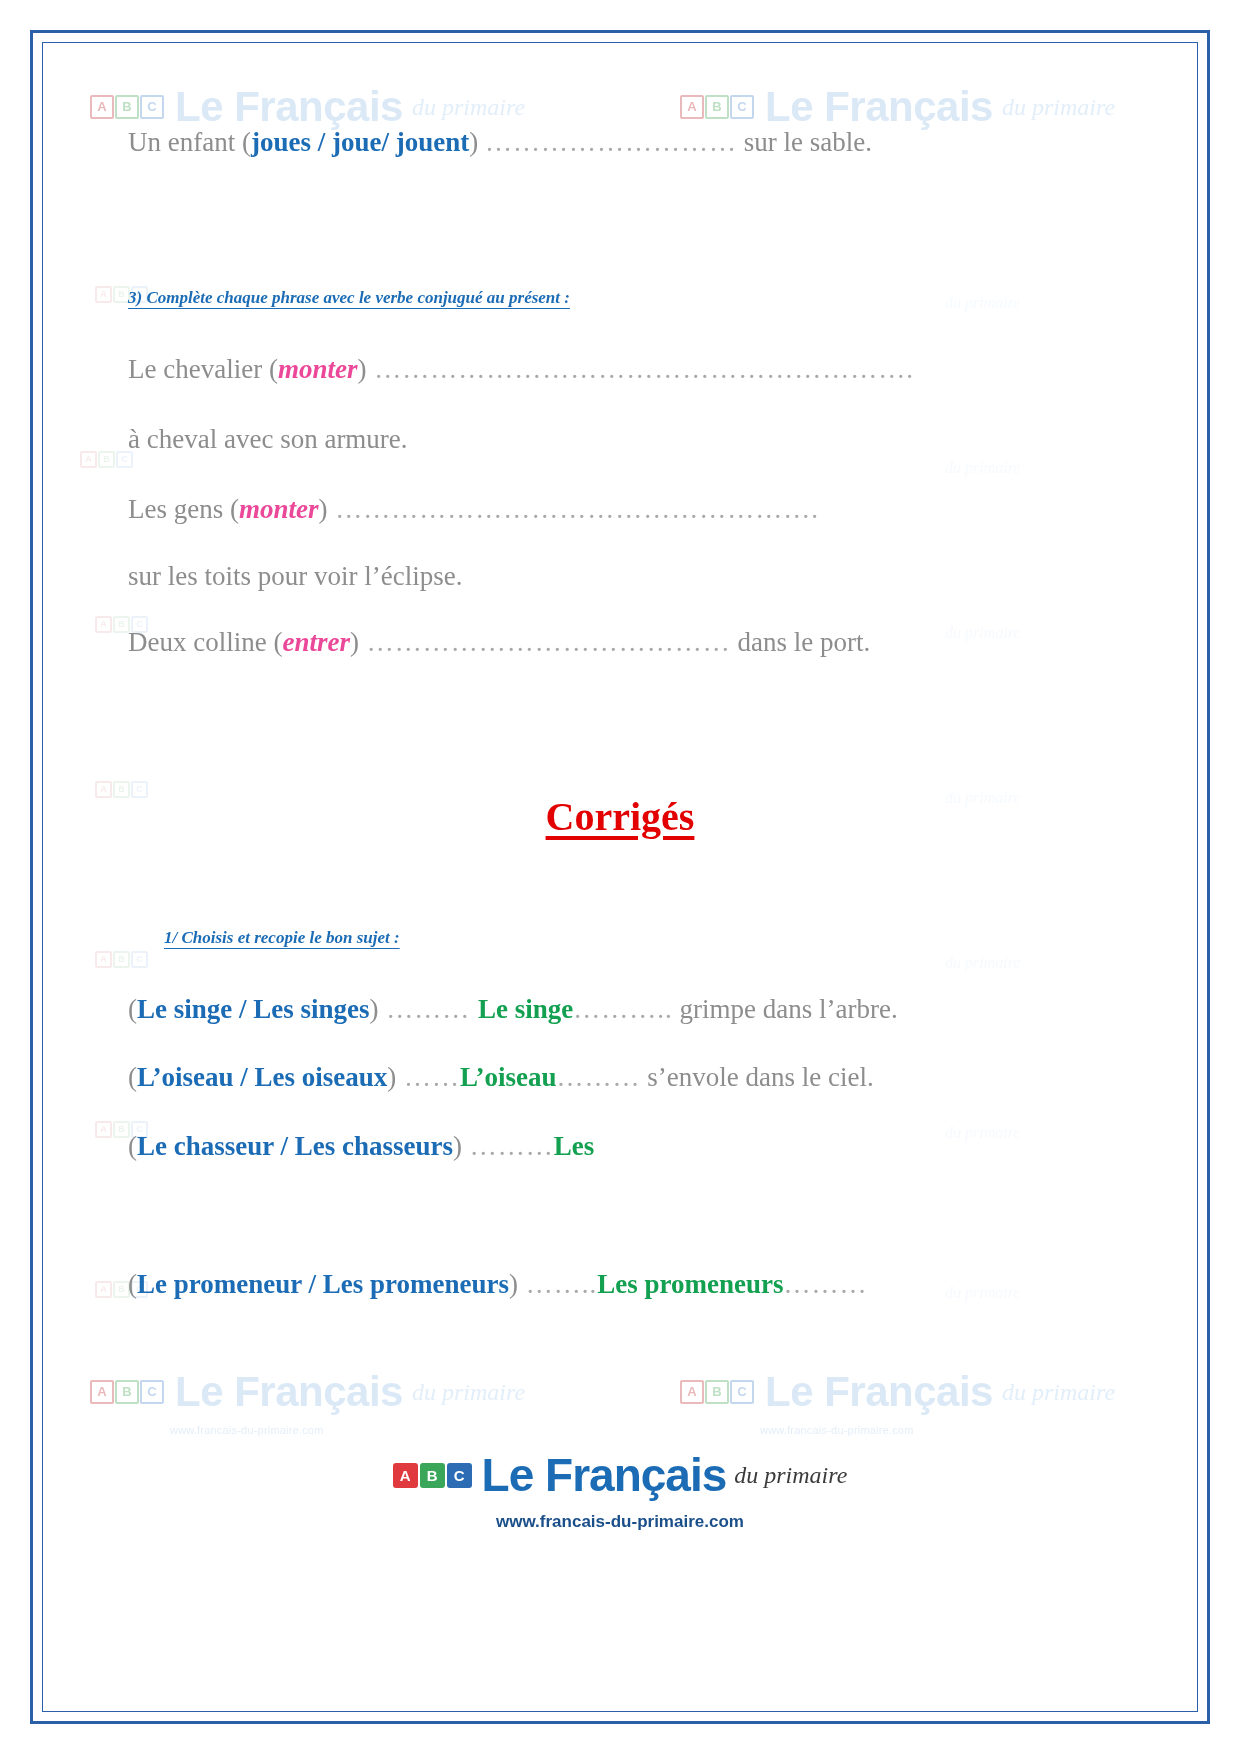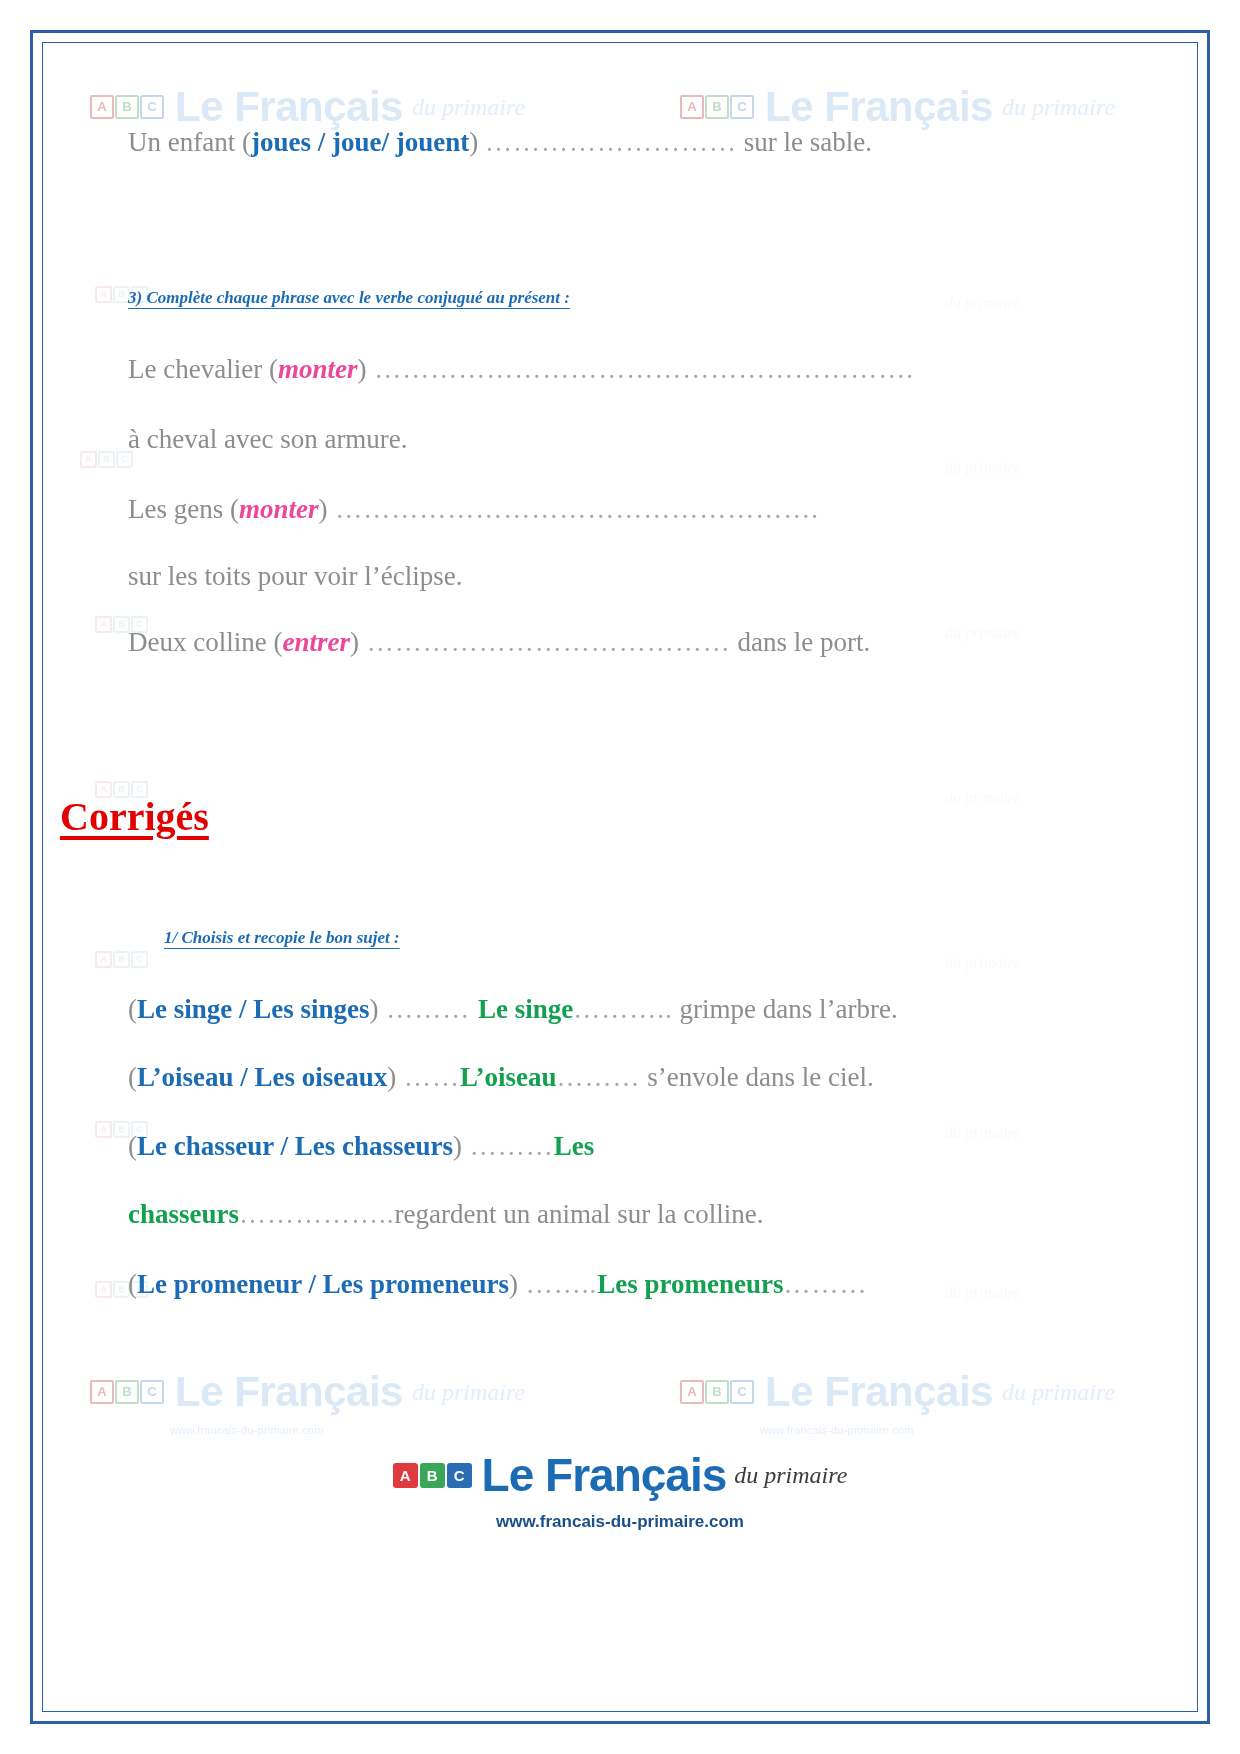--- a/index.html
+++ b/index.html
@@ -31,21 +31,21 @@
   
   .line{position:absolute;font-size:27px;color:#8d8d8d;line-height:1.2;white-space:nowrap;}
   .bl{color:#1b6cb5;font-weight:bold;}
   .gr{color:#13a050;font-weight:bold;}
   .gy{color:#8d8d8d;}
   .dots{color:#a8a8a8;letter-spacing:1px;}
 
   .ex-head{position:absolute;font-size:17px;font-weight:bold;font-style:italic;color:#1b6cb5;
            text-decoration:underline;text-underline-offset:5px;white-space:nowrap;}
 
-  .corriges{position:absolute;width:100%;font-size:40px;font-weight:bold;color:#e20000;
+  .corriges{position:absolute;width:100%;text-align:center;font-size:40px;font-weight:bold;color:#e20000;
             text-decoration:underline;text-underline-offset:6px;}
 
   .verb{color:#ec4899;font-weight:bold;font-style:italic;}
 
   
   .footer{position:absolute;left:0;top:1400px;width:100%;text-align:center;}
   .logo-row{display:inline-flex;align-items:center;justify-content:center;}
   .logo-blocks{display:inline-flex;gap:2px;margin-right:10px;}
   .lblk{width:25px;height:25px;border-radius:3px;color:#fff;font-family:"Liberation Sans",sans-serif;
         font-weight:bold;font-size:15px;line-height:25px;text-align:center;}
@@ -185,23 +185,20 @@
   </div>
 
   <div class="line" style="left:68px;top:1013px;">
     <span class="gy">(</span><span class="bl">L’oiseau / Les oiseaux</span><span class="gy">)</span><span class="dots"> ……</span><span class="gr">L’oiseau</span><span class="dots">………</span><span class="gy"> s’envole dans le ciel.</span>
   </div>
 
   <div class="line" style="left:68px;top:1082px;">
     <span class="gy">(</span><span class="bl">Le chasseur / Les chasseurs</span><span class="gy">)</span><span class="dots"> ………</span><span class="gr">Les</span>
   </div>
 
-  <div class="line" style="left:68px;top:1150px;">
-    <span class="gr">chasseurs</span><span class="dots">……………..</span><span class="gy">regardent un animal sur la colline.</span>
-  </div>
 
   <div class="line" style="left:68px;top:1220px;">
     <span class="gy">(</span><span class="bl">Le promeneur / Les promeneurs</span><span class="gy">)</span><span class="dots"> ……..</span><span class="gr">Les promeneurs</span><span class="dots">………</span>
   </div>
 
   <div class="footer">
     <div class="logo-row">
       <span class="logo-blocks">
         <span class="lblk r">A</span>
           <span class="lblk g">B</span>

